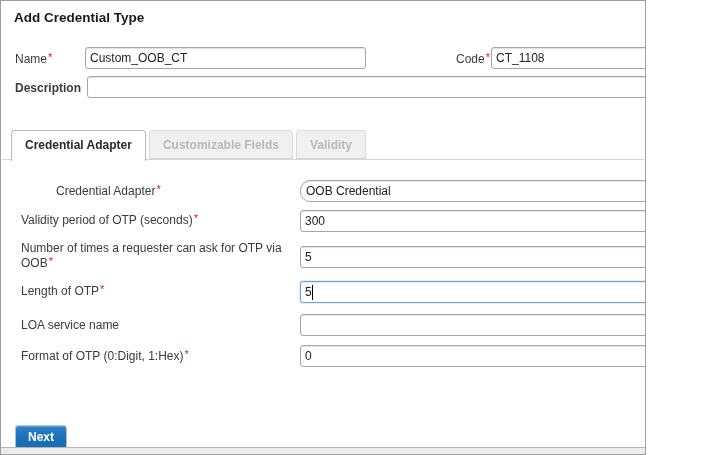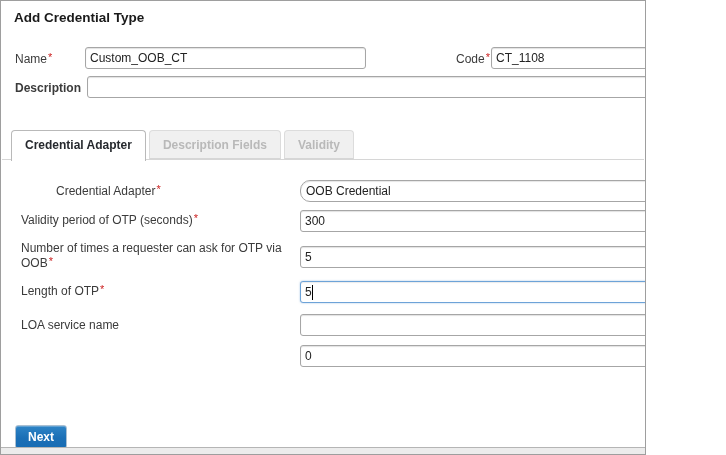--- a/index.html
+++ b/index.html
@@ -88,21 +88,21 @@
 
   <div class="lbl" style="left:455px; top:51px;"><span>Code</span><span class="ast">*</span></div>
   <input class="tb" style="left: 490px; top: 46px; width: 163px;" value="CT_1108">
 
   <div class="lbl" style="left:14px; top:80px;font-weight:bold;"><span>Description</span></div>
   <input class="tb" style="left: 86px; top: 75px; width: 624px;" value="">
 
   <div class="tabline"></div>
   <div class="tabbar">
     <div class="tab active">Credential Adapter</div>
-    <div class="tab">Description Fields</div>
+    <div class="tab">Customizable Fields</div>
     <div class="tab">Validity</div>
   </div>
 
   <div class="lbl" style="left:20px; top:183px;margin-left:35px;"><span>Credential Adapter</span><span class="ast">*</span></div>
   <div class="combo">
     <div class="combo-text">OOB Credential</div>
     <div class="combo-btn">
       <div class="combo-arrow"></div>
     </div>
   </div>
@@ -113,18 +113,19 @@
   <div class="lbl" style="left:20px; top:240px; width:276px;"><span>Number of times a requester can ask for OTP via OOB</span><span class="ast">*</span></div>
   <input class="tb" style="left: 299px; top: 245px; width: 414px;" value="5">
 
   <div class="lbl" style="left:20px; top:283px;"><span>Length of OTP</span><span class="ast">*</span></div>
   <input class="tb focused" style="left: 299px; top: 280px; width: 414px;" value="5">
   <div class="caret" style="left:311px; top:284px;"></div>
 
   <div class="lbl" style="left:20px; top:317px;"><span>LOA service name</span></div>
   <input class="tb" style="left: 299px; top: 313px; width: 414px;" value="">
 
+  <div class="lbl" style="left:20px; top:348px;"><span>Format of OTP (0:Digit, 1:Hex)</span><span class="ast">*</span></div>
   <input class="tb" style="left: 299px; top: 344px; width: 414px;" value="0">
 
   <button class="btn" style="left:14px;">Next</button>
 
   <div class="footer-strip"></div>
 </div>
 
 </body></html>

